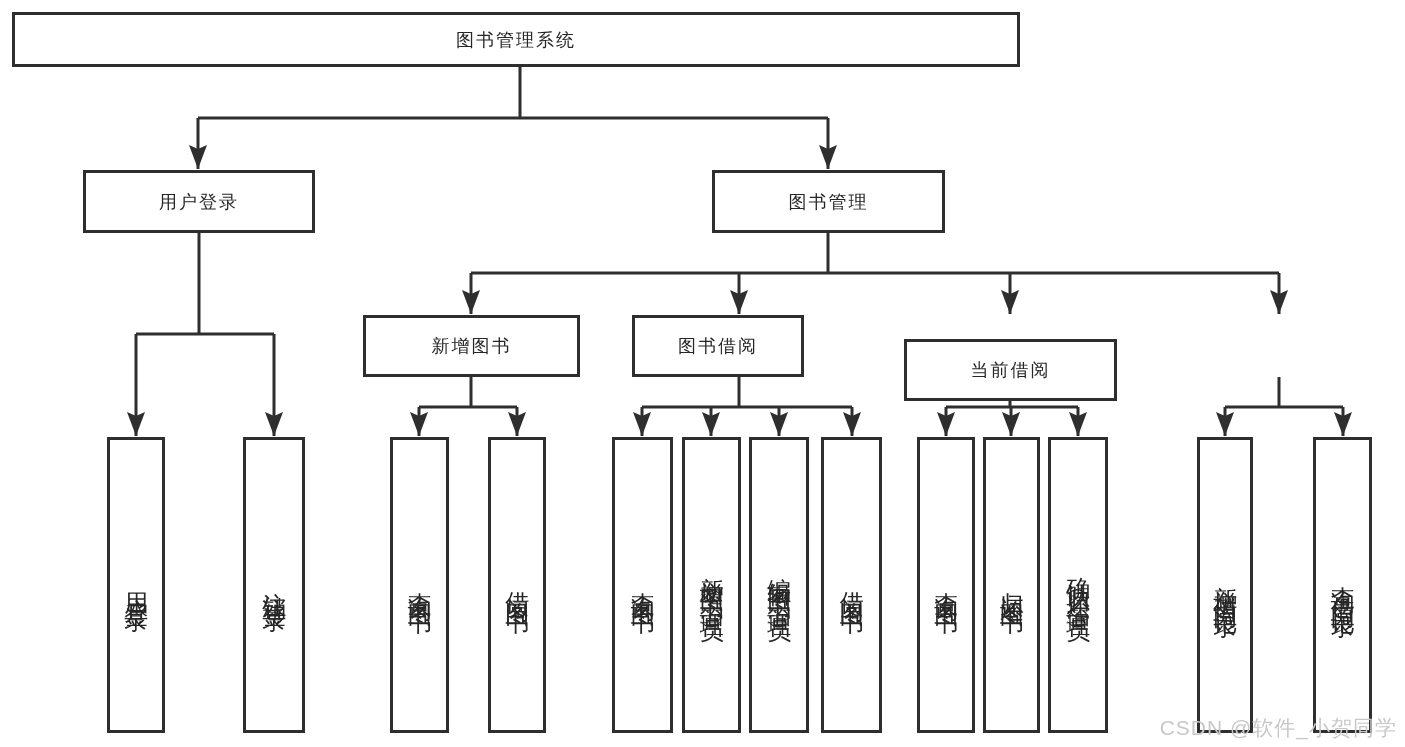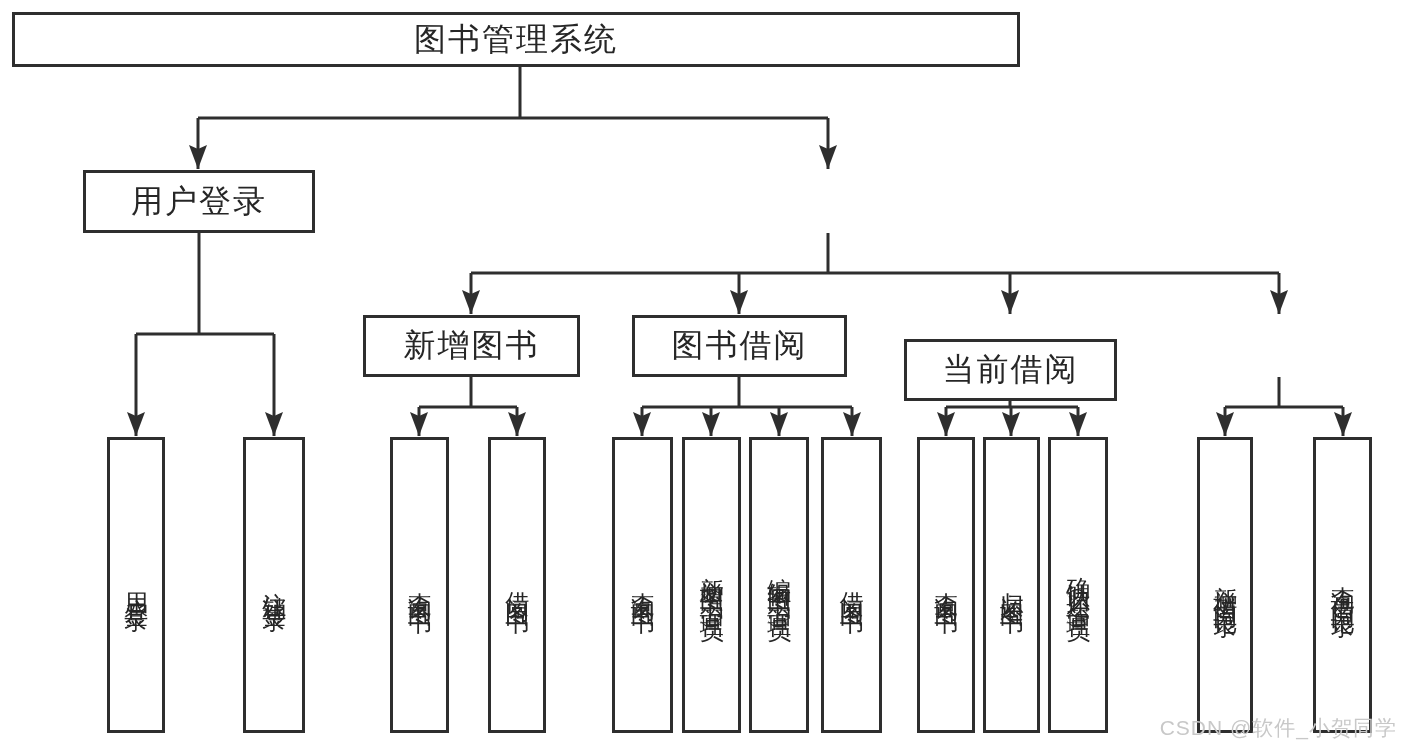--- a/index.html
+++ b/index.html
@@ -29,21 +29,21 @@
     position: absolute;
     box-sizing: border-box;
     border: 3px solid var(--line, #2e2e2e);
     background: #ffffff;
     display: flex;
     align-items: center;
     justify-content: center;
     color: var(--text, #262626);
   }
   .hlabel {
-    font-size: 32px;
+    font-size: 18px;
     letter-spacing: 2px;
     white-space: nowrap;
   }
   .leaf {
     top: 437px;
     height: 296px;
     writing-mode: vertical-rl;
     text-orientation: mixed;
     font-size: 24px;
     letter-spacing: 6px;
@@ -101,23 +101,24 @@
     <line class="cline" x1="1078" y1="407" x2="1078" y2="436" marker-end="url(#ah)"></line>
 
     <path class="cline" d="M1279 377 V407 M1225 407 H1343"></path>
     <line class="cline" x1="1225" y1="407" x2="1225" y2="436" marker-end="url(#ah)"></line>
     <line class="cline" x1="1343" y1="407" x2="1343" y2="436" marker-end="url(#ah)"></line>
   </svg>
 
   <div class="box hlabel" style="left:12px; top:12px; width:1008px; height:55px;">图书管理系统</div>
 
   <div class="box hlabel" style="left:83px; top:170px; width:232px; height:63px;">用户登录</div>
+  <div class="box hlabel" style="left:712px; top:170px; width:233px; height:63px;">图书管理</div>
 
   <div class="box hlabel" style="left:363px; top:315px; width:217px; height:62px;">新增图书</div>
-  <div class="box hlabel" style="left:632px; top:315px; width:215px; height:62px;">图书借阅</div>
+  <div class="box hlabel" style="left:632px; top:315px; width:172px; height:62px;">图书借阅</div>
   <div class="box hlabel" style="left:904px; top:315px; width:213px; height:62px;margin-top:24px;">当前借阅</div>
 
   <div class="box leaf" style="left:107px; width:58px;">用户登录</div>
   <div class="box leaf" style="left:243px; width:62px;">注销登录</div>
 
   <div class="box leaf" style="left:390px; width:59px;">查询图书</div>
   <div class="box leaf" style="left:488px; width:58px;">借阅图书</div>
 
   <div class="box leaf" style="left:612px; width:61px;">查询图书</div>
   <div class="box leaf" style="left:682px; width:59px;">新增图书（管理员）</div>

